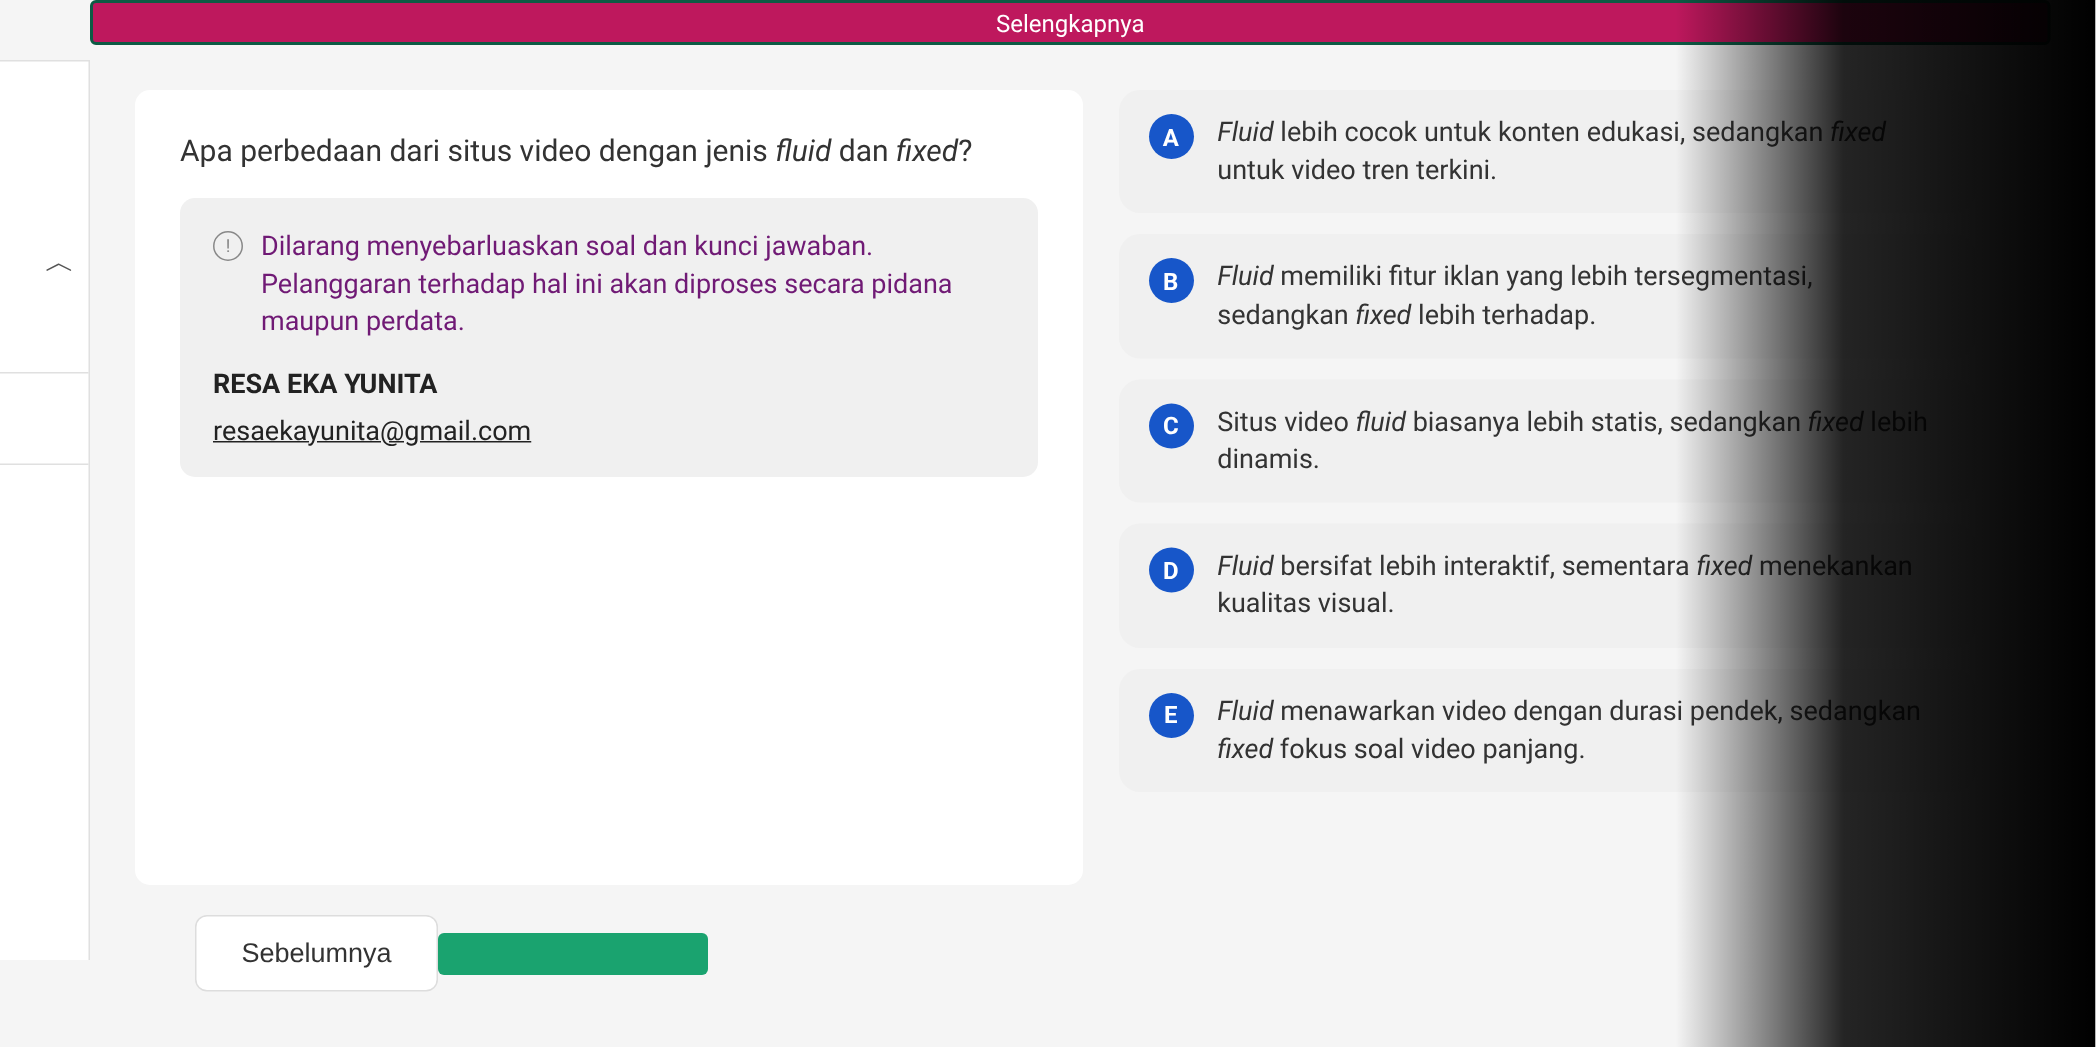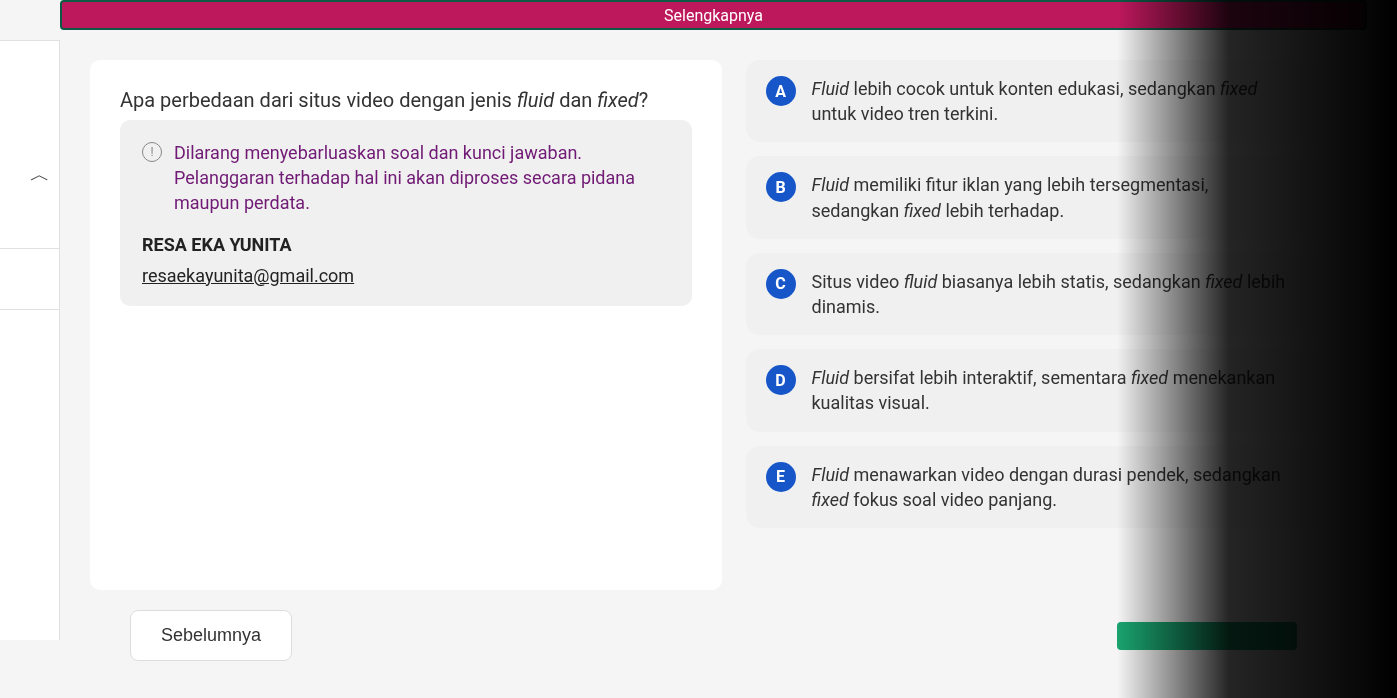--- a/index.html
+++ b/index.html
@@ -59,21 +59,21 @@
     flex: 1;
     background: #fff;
     border-radius: 10px;
     padding: 26px 30px 40px 30px;
     min-height: 530px;
   }
   .question-text {
     font-size: 20px;
     line-height: 1.4;
     color: #333;
-    margin-bottom: 6px;
+    margin-bottom: 18px;
   }
   .question-text .it { font-style: italic; }
   .notice-box {
     background: #f0f0f0;
     border-radius: 10px;
     padding: 20px 22px;
   }
   .notice-row {
     display: flex;
     gap: 12px;
@@ -137,21 +137,20 @@
     justify-content: center;
   }
   .answer-text {
     font-size: 18px;
     line-height: 1.4;
     color: #333;
   }
   .answer-text .it { font-style: italic; }
   .footer-row {
     display: flex;
-    justify-content: space-between;
     align-items: center;
     padding: 10px 100px 0 130px;
   }
   .prev-btn {
     background: #fff;
     border: 1px solid #ddd;
     border-radius: 8px;
     padding: 14px 30px;
     font-size: 18px;
     color: #333;

